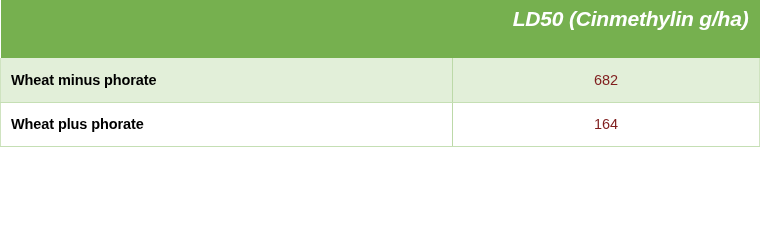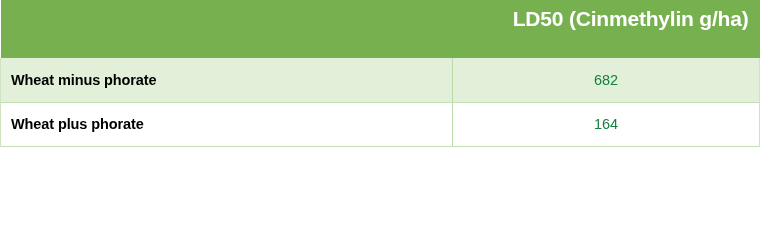--- a/index.html
+++ b/index.html
@@ -24,20 +24,21 @@
 
   .data-table {
     width: 760px;
     border-collapse: collapse;
     table-layout: fixed;
   }
 
   
   .header-row {
     height: 58px;
+    font-style: italic;
   }
   .header-spacer-cell {
     background: #76b04f;
     width: 452px;
     padding: 0;
     border: 0;
   }
   .header-metric-cell {
     background: #76b04f;
     padding: 0 11px 0 0;
@@ -79,21 +80,21 @@
     border-right: 1px solid #bcd9a8;
     border-top: 1px solid #c5dfb4;
     border-bottom: 1px solid #c5dfb4;
     letter-spacing: -0.1px;
   }
 
   .cell-value {
     padding: 0 6px;
     font-size: 14.5px;
     font-weight: normal;
-    color: #15803d;
+    color: #7f1d1d;
     text-align: center;
     border-right: 1px solid #cfe3c0;
     border-top: 1px solid #c5dfb4;
     border-bottom: 1px solid #c5dfb4;
   }
 
   .body-row:first-of-type .cell-label,
   .body-row:first-of-type .cell-value {
     border-top: 0;
   }

